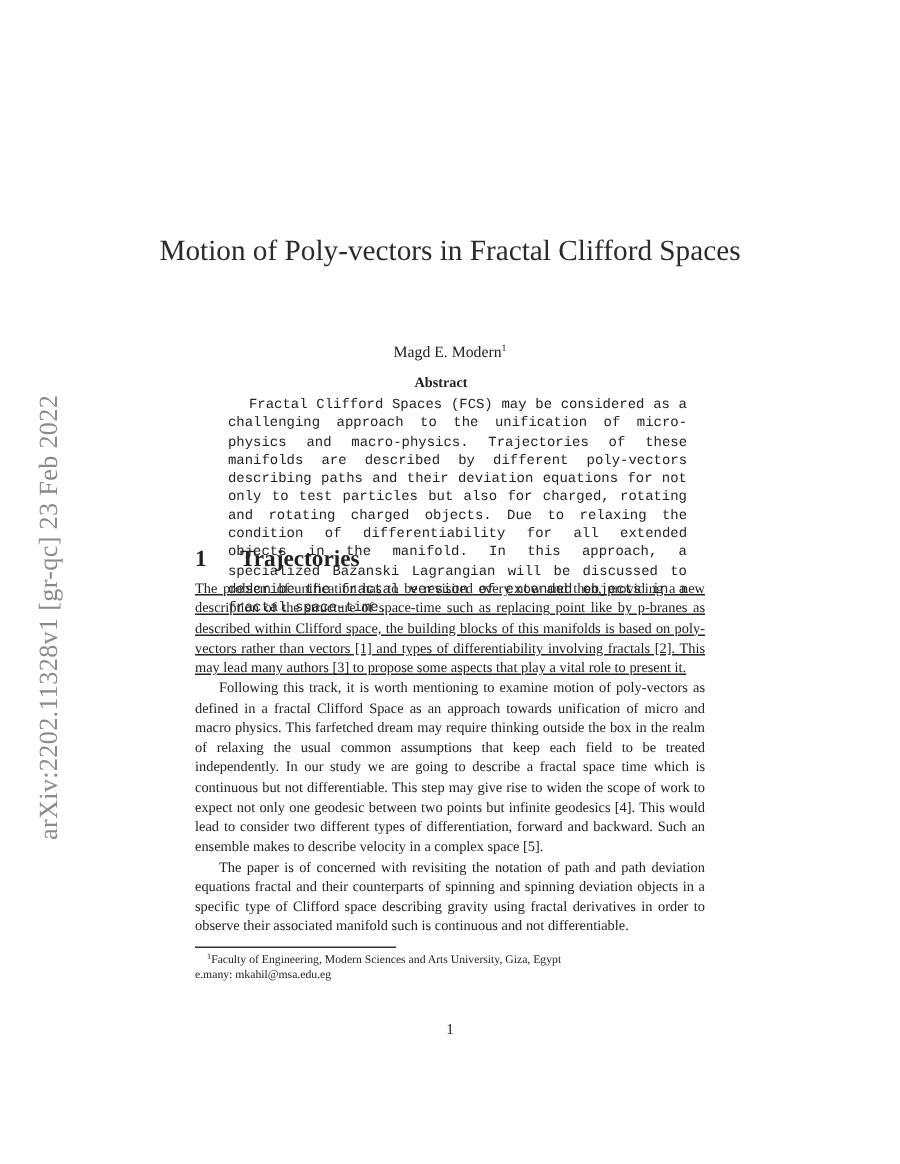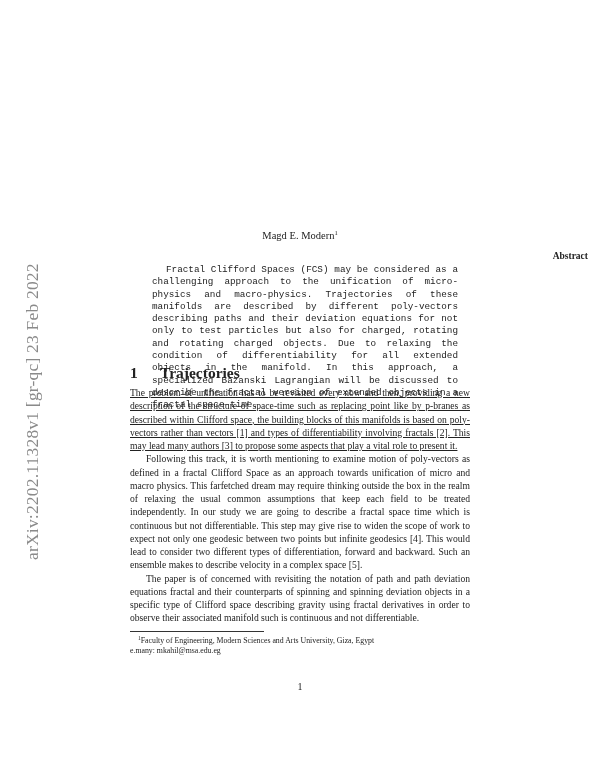--- a/index.html
+++ b/index.html
@@ -17,21 +17,21 @@
   .title {
     position: absolute; left: 0; width: 600px; top: 157px; text-align: center;
     font-family: "Liberation Serif", serif; font-size: 19.5px; color: #2a2a2a;
   }
   .author {
     position: absolute; left: 0; width: 600px; top: 229px; text-align: center;
     font-family: "Liberation Serif", serif; font-size: 10.5px;
   }
   .author sup { font-size: 6.5px; vertical-align: 4px; }
   .abstract-title {
-    position: absolute; left: 0; width: 588px; top: 251px; text-align: right;
+    position: absolute; left: 0; width: 588px; top: 251px; text-align: center;
     font-family: "Liberation Serif", serif; font-size: 9.5px; font-weight: bold;
   }
   .abstract-body {
     position: absolute; left: 152px; width: 306px; top: 264px;
     font-family: Liberation Mono, monospace; font-size: 9.3px; line-height: 12.3px;
     text-align: justify; text-indent: 14px; hyphens: manual;
   }
   .section-heading {
     position: absolute; left: 130px; top: 364px;
     font-family: "Liberation Serif", serif; font-size: 15.5px; font-weight: bold; color: #222;
@@ -59,20 +59,21 @@
     font-family: "Liberation Serif", serif; font-size: 10px;
   }
 </style>
 </head>
 <body>
 
 <div class="page">
 
   <div class="arxiv-stamp">arXiv:2202.11328v1  [gr-qc]  23 Feb 2022</div>
 
+  <div class="title">Motion of Poly-vectors in Fractal Clifford Spaces</div>
 
   <div class="author"><span>Magd E. Modern</span><sup>1</sup></div>
 
   <div class="abstract-title">Abstract</div>
 
   <div class="abstract-body">Fractal Clifford Spaces (FCS) may be considered as a challenging approach to the unification of micro-physics and macro-physics. Trajectories of these manifolds are described by different poly-vectors describing paths and their deviation equations for not only to test particles but also for charged, rotating and rotating charged objects. Due to relaxing the condition of differentiability for all extended objects in the manifold. In this approach, a specialized Bazanski Lagrangian will be discussed to describe the fractal version of extended objects in a fractal space-time.</div>
 
   <div class="section-heading"><span class="num">1</span><span>Trajectories</span></div>
 
   <div class="body">

